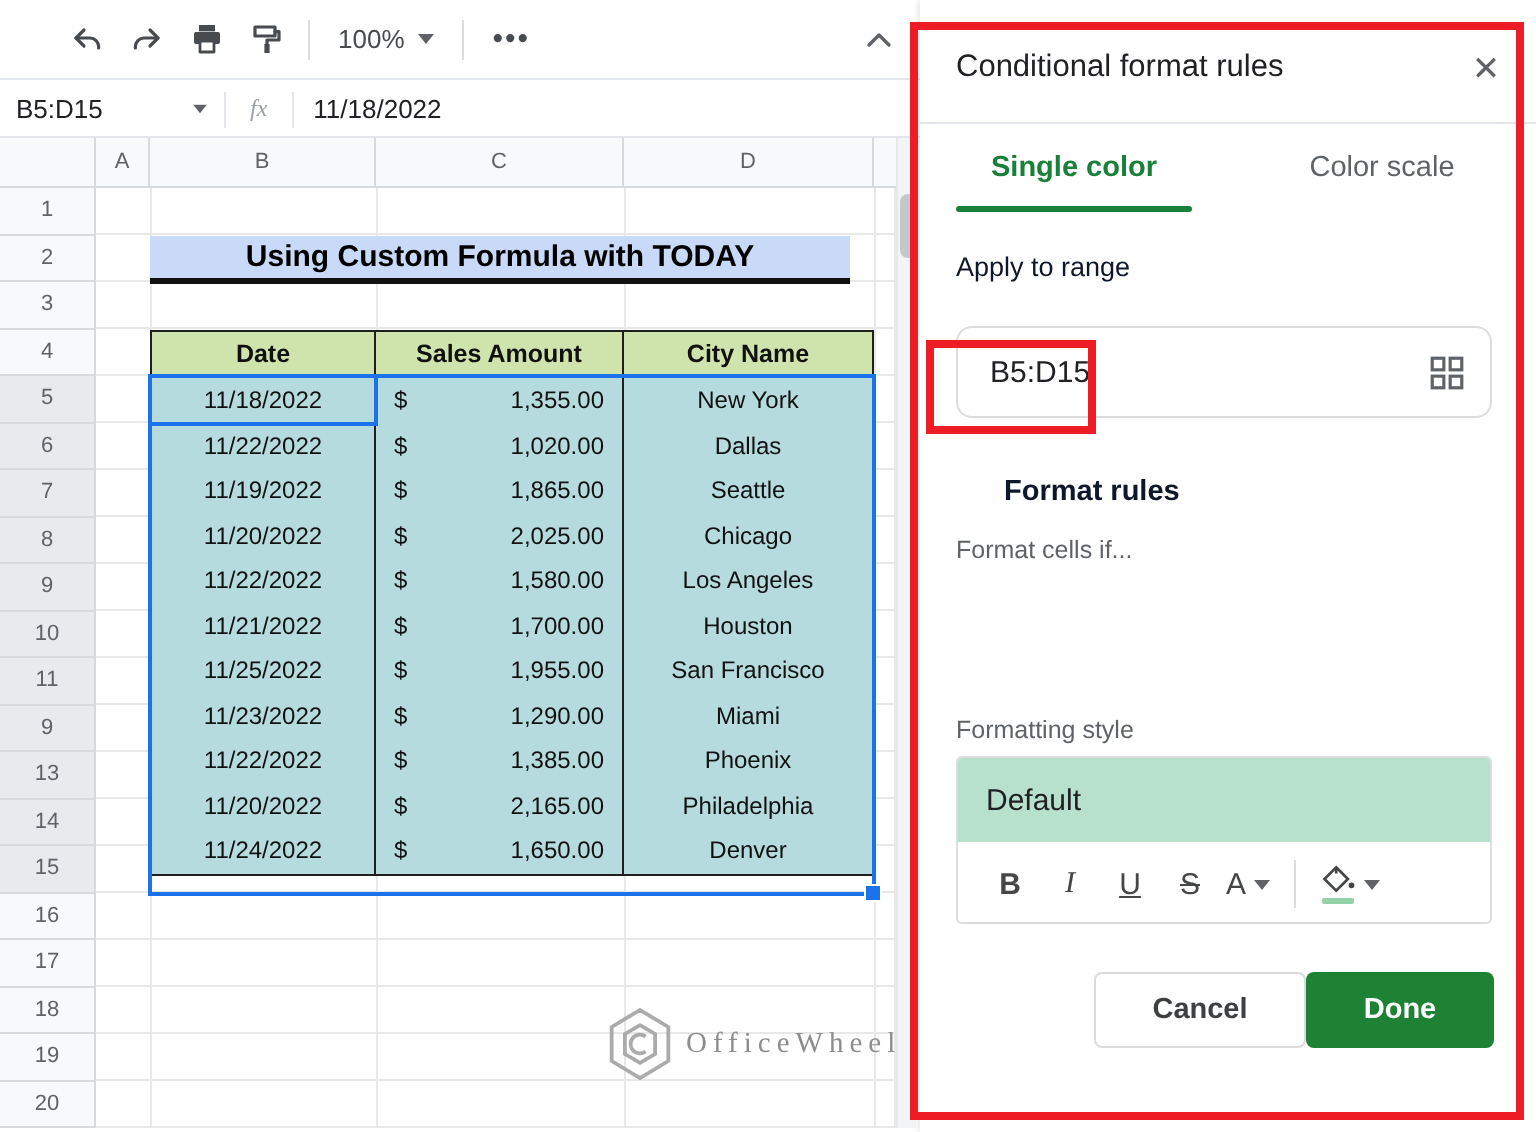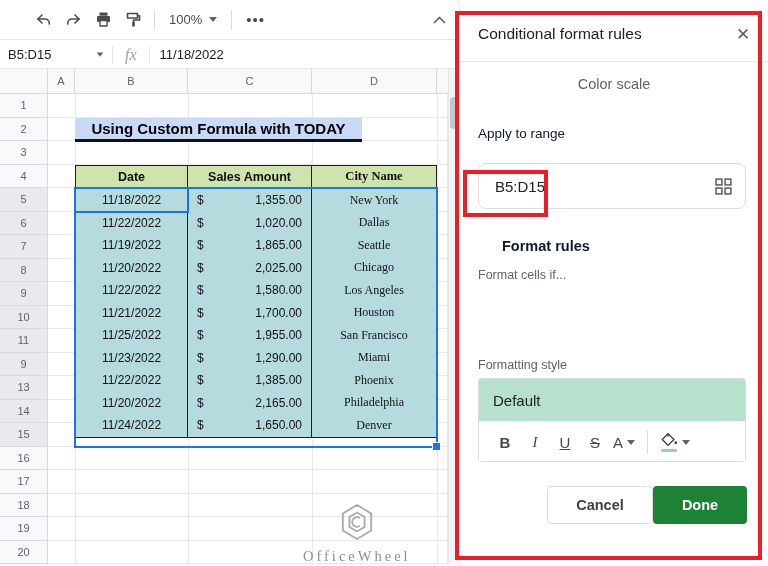--- a/index.html
+++ b/index.html
@@ -26,64 +26,64 @@
   .collapse-btn svg { stroke:#5f6368; fill:none; stroke-width:1.7; stroke-linecap:round; stroke-linejoin:round; }
   .caret { width:0; height:0; border-left:4px solid transparent; border-right:4px solid transparent;
     border-top:5px solid #5f6368; display:inline-block; }
   
   .formula-bar { position:absolute; left:0; top:41px; width:460px; height:28px;
     border-bottom:1px solid #e2e5e9; display:flex; align-items:center; }
   .name-box { width:112px; height:100%; display:flex; align-items:center; padding-left:8px;
     font-size:13px; color:#202124; cursor:text; }
   .name-box .caret { margin-left:auto; margin-right:8px; transform:scale(.85); }
   .fbar-sep { width:1px; height:18px; background:#e2e5e9; }
-  .fx { font-family:"Liberation Serif", serif; font-style:italic; font-size:16px;
+  .fx { font-family:"Liberation Serif", serif; font-style:italic; font-size:12px;
     color:#9aa0a6; padding:0 12px; }
   .cell-value { font-size:13px; color:#202124; padding-left:10px; flex:1; cursor:text; }
   
   .corner { position:absolute; left:0; top:69px; width:48px; height:25px; background:#f8f9fa;
     border-right:1px solid #d7dadd; border-bottom:1px solid #d7dadd; }
   .col-headers { position:absolute; left:48px; top:69px; width:400px; height:25px;
     display:flex; background:#f8f9fa; border-bottom:1px solid #d7dadd; }
   .col-h { height:100%; display:flex; align-items:center; justify-content:center;
     font-size:11px; color:#5f6368; border-right:1px solid #d7dadd; cursor:pointer; }
   .row-headers { position:absolute; left:0; top:94px; width:48px; height:470px; }
   .row-h { height:23.5px; background:#f8f9fa; border-right:1px solid #d7dadd;
     border-bottom:1px solid #d7dadd; display:flex; align-items:center; justify-content:center;
     font-size:11px; color:#5f6368; cursor:pointer; }
   .row-h.sel { background:#e8eaed; }
   
   .grid { position:absolute; left:48px; top:94px; width:400px; height:470px; background:#fff;
     background-image:repeating-linear-gradient(to bottom, transparent 0, transparent 22.5px, #e6e8ea 22.5px, #e6e8ea 23.5px); }
   .vline { position:absolute; top:0; bottom:0; width:1px; background:#e6e8ea; }
-  .banner { position:absolute; left:27px; top:23.5px; width:287px; height:24px;
+  .banner { position:absolute; left:27px; top:23.5px; width:350px; height:24px;
     border-bottom:3px solid #111; display:flex; align-items:center; justify-content:center;
     font-size:15px; font-weight:bold; color:#000; }
   .data-table { position:absolute; left:27px; top:70.5px; width:362px;
     display:flex; flex-direction:column; background:#1f1f1f; padding:1px; gap:1px; }
   .trow { display:flex; gap:1px; }
   .cell { height:22.5px; display:flex; align-items:center; justify-content:center;
     font-size:12px; color:#111; cursor:cell; }
-  .cell.c0 { width:111px; } .cell.c1 { width:123px; } .cell.c2 { width:124px;font-family:Liberation Serif, serif; }
+  .cell.c0 { width:111px; } .cell.c1 { width:123px; } .cell.c2 { width:124px; }
   .cell.head { font-weight:bold; font-size:12.5px; }
   .cell.money { justify-content:space-between; padding:0 9px; }
   .sel-overlay { position:absolute; left:26px; top:93px; width:364px; height:260.5px;
     border:2px solid #1a73e8; pointer-events:none; }
   .sel-overlay::after { content:""; position:absolute; right:-5px; bottom:-5px; width:7px; height:7px;
     background:#1a73e8; border:1px solid #fff; }
   .active-cell { position:absolute; left:26px; top:93px; width:115px; height:25.5px;
     border:2px solid #1a73e8; pointer-events:none; }
   
   .vscroll { position:absolute; left:448px; top:69px; width:10px; height:495px;
     background:#f3f4f6; border-left:1px solid #e6e8ea; }
   .vthumb { position:absolute; left:1px; top:28px; width:8px; height:32px;
     background:#c4c8cc; border-radius:4px; cursor:grab; }
   
   .watermark { position:absolute; left:303px; top:502px; display:flex; align-items:center;
-    gap:6px; z-index:1;flex-direction:column; }
+    gap:6px; z-index:1; }
   .watermark svg { stroke:#ababab; fill:none; stroke-width:2; }
   .wm-text { font-family:"Liberation Serif", serif; font-size:14.5px; letter-spacing:3px;
     color:#8d8d8d; white-space:nowrap; }
   
   .panel { position:absolute; left:460px; top:0; width:308px; height:566px; background:#fff;
     z-index:10; box-shadow:-1px 0 3px rgba(0,0,0,.10); }
   .panel-title { position:absolute; left:18px; top:25px; font-size:15.5px; color:#202124; }
   .close-btn { position:absolute; right:12px; top:21px; width:26px; height:26px; border:none;
     background:transparent; font-size:17px; color:#5f6368; cursor:pointer; }
   .panel-divider { position:absolute; left:0; top:61px; width:100%; height:1px; background:#e2e5e9; }
@@ -347,20 +347,24 @@
     </svg>
     <span class="wm-text">OfficeWheel</span>
   </div>
 
   <div class="panel">
     <div class="panel-title">Conditional format rules</div>
     <button class="close-btn">✕</button>
     <div class="panel-divider"></div>
 
     <div class="tabs">
+      <div class="tab active">
+        <span>Single color</span>
+        <span class="tab-underline"></span>
+      </div>
       <div class="tab">
         <span>Color scale</span>
       </div>
     </div>
 
     <div class="sec-label" style="top:126px">Apply to range</div>
 
     <div class="range-box">
       <span class="val">B5:D15</span>
       <button class="range-grid-btn">

